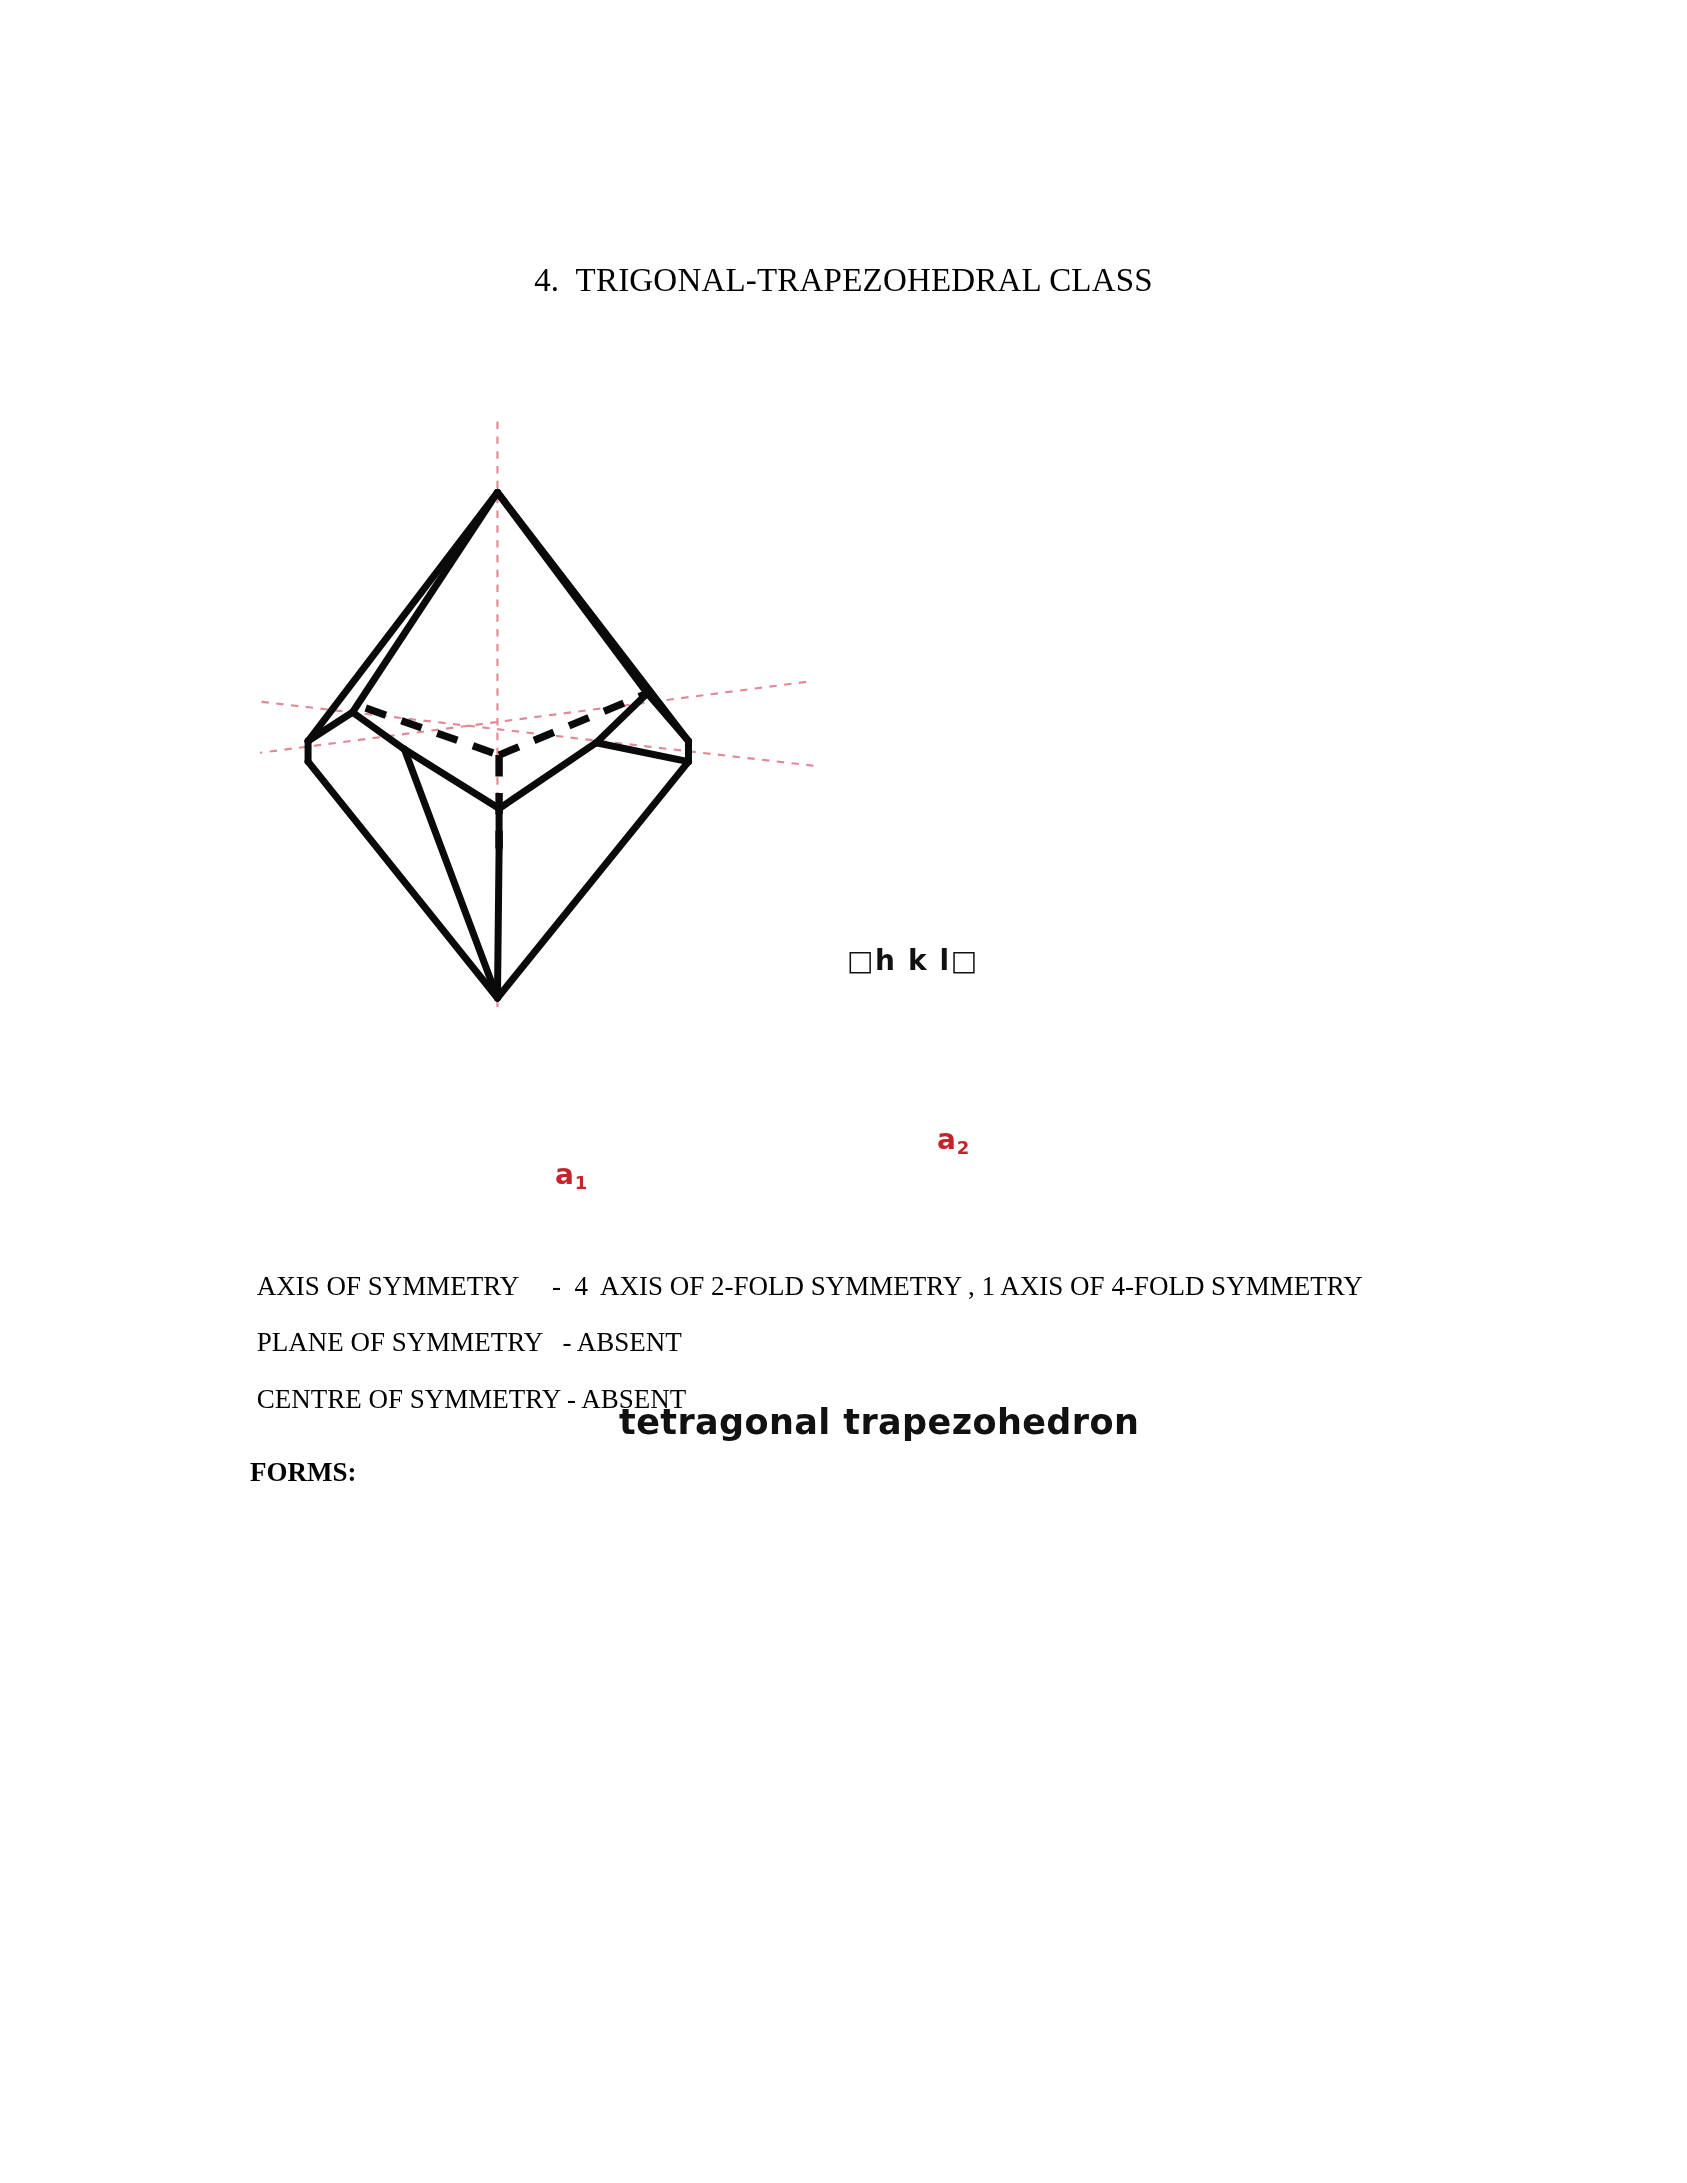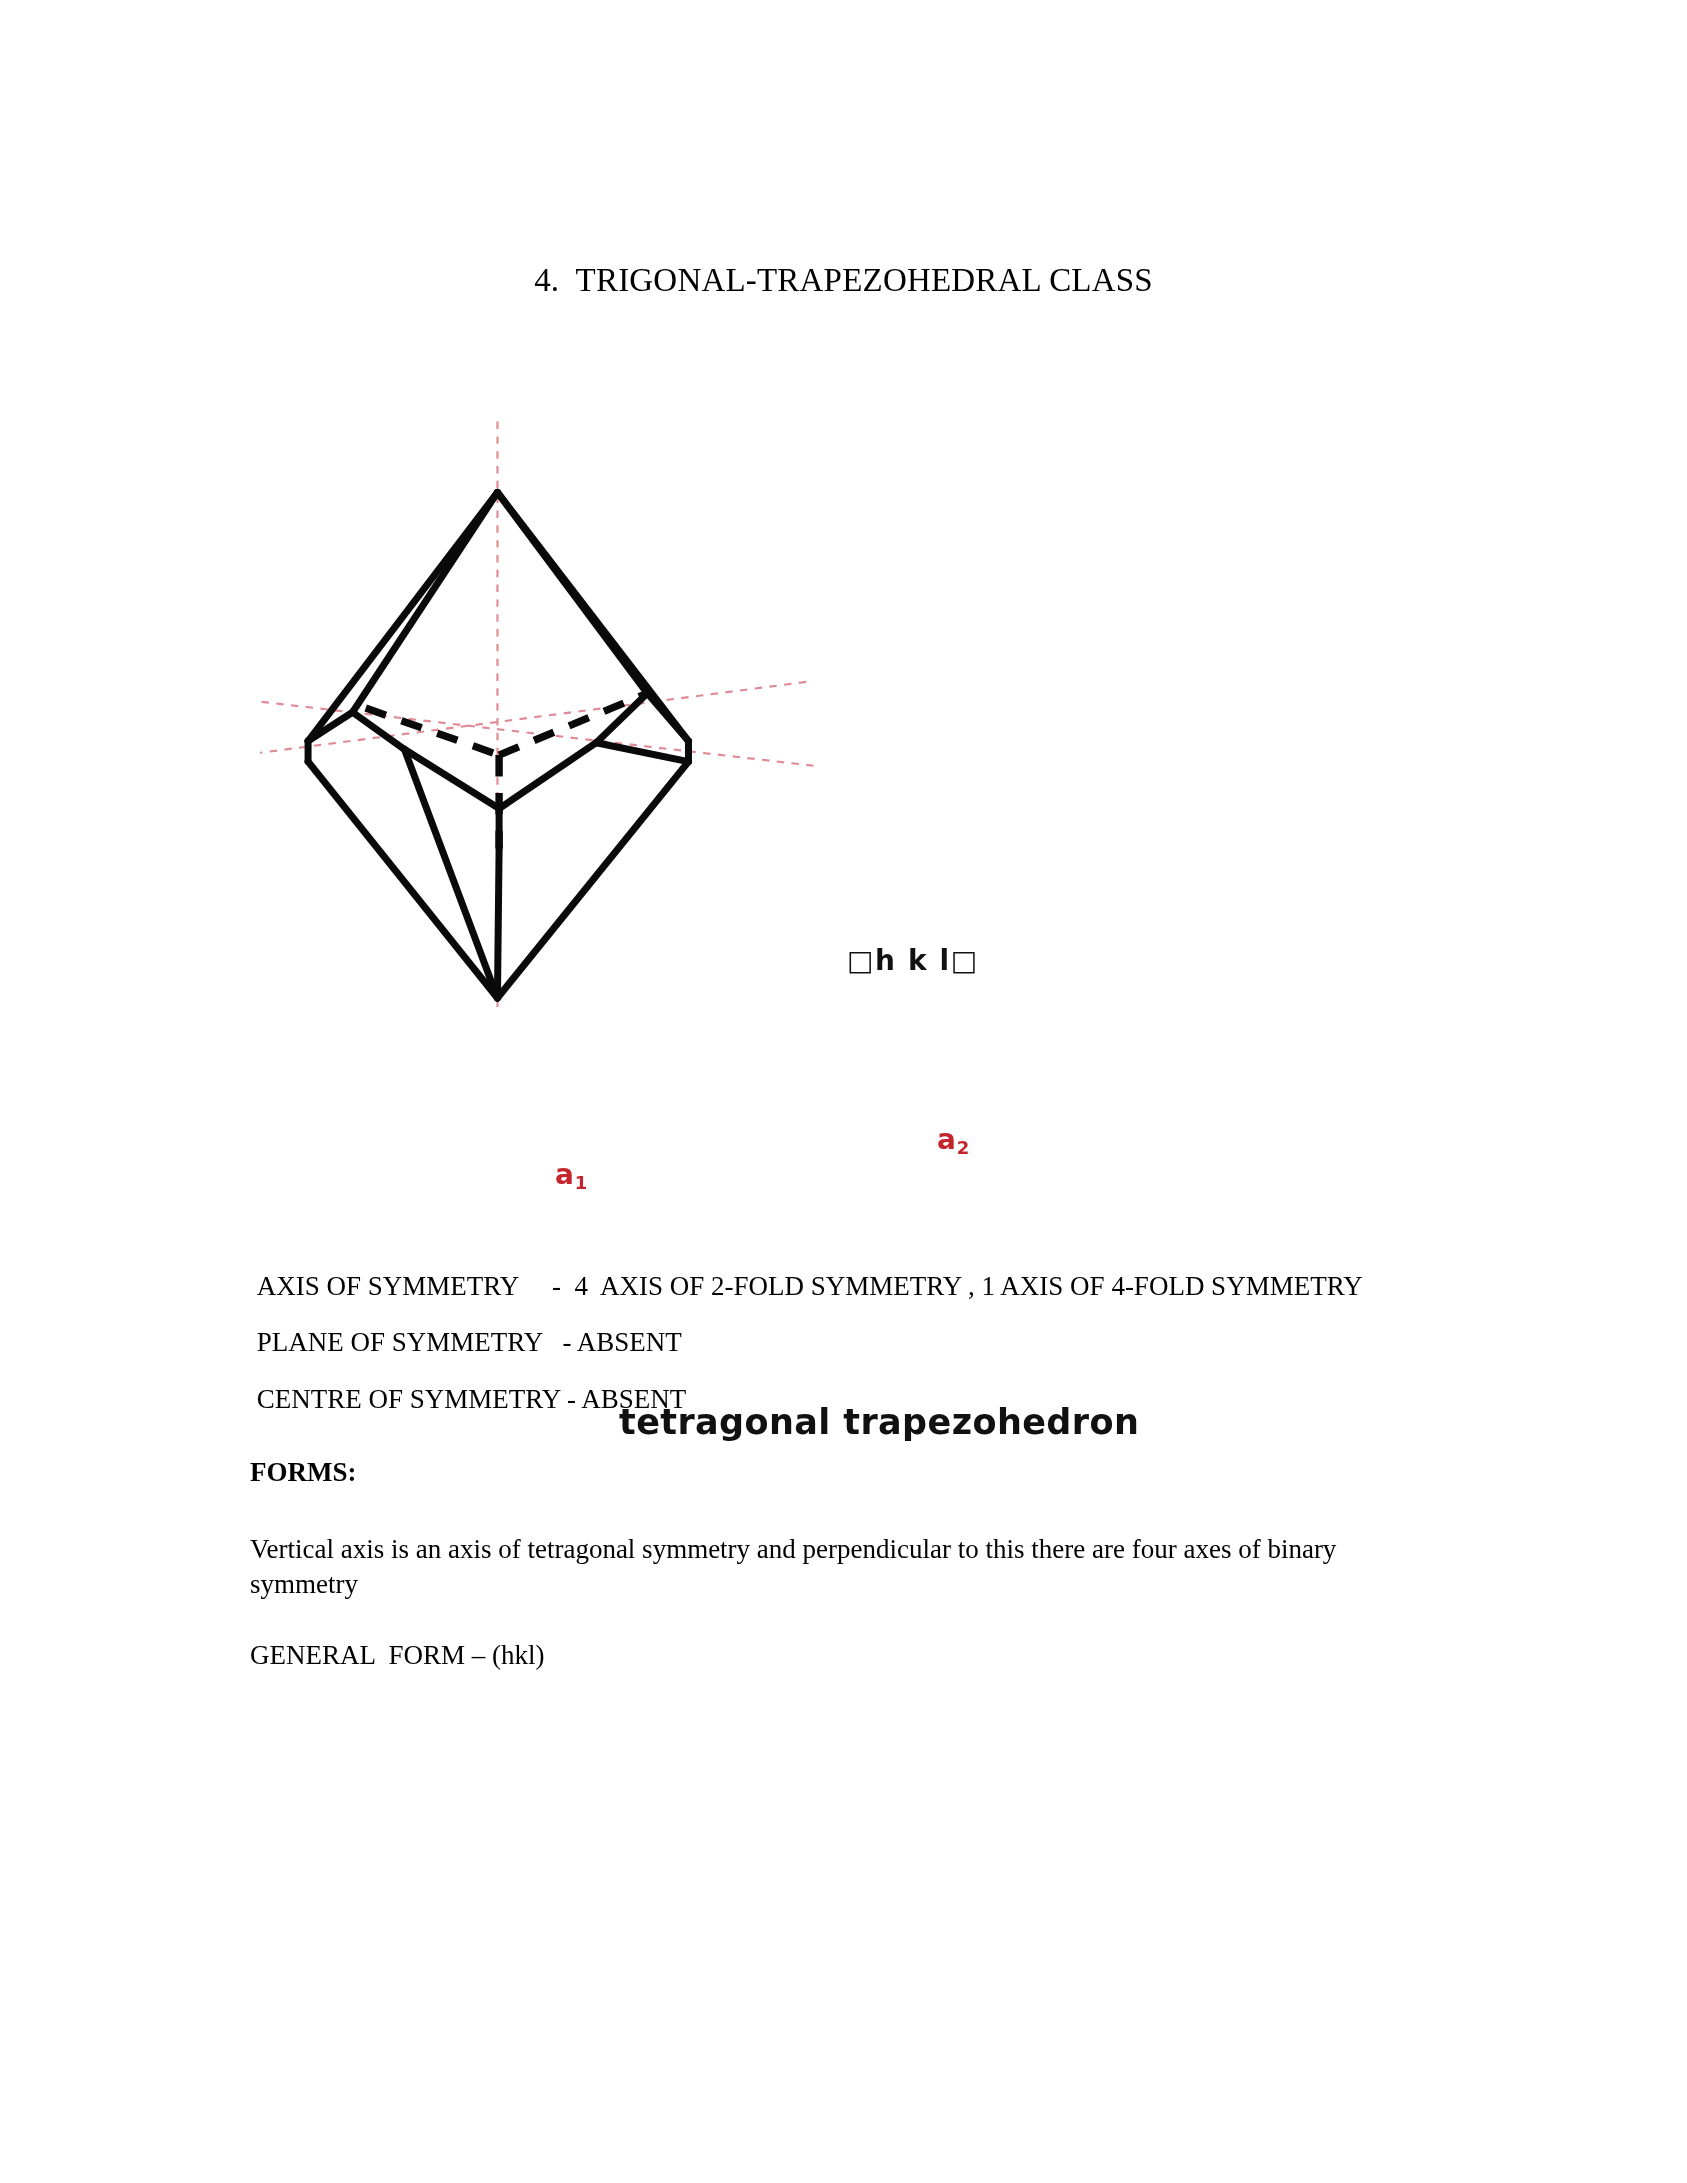--- a/index.html
+++ b/index.html
@@ -214,21 +214,19 @@
 
     <div class="gap-48"></div>
 
     <div class="sec-head">FORMS:</div>
 
     <div class="gap-12"></div>
 
 
     <div class="gap-40"></div>
 
-    <div class="para">Vertical axis is an axis of tetragonal symmetry and perpendicular to this there are four axes of binary        symmetry</div>
 
     <div class="gap-44"></div>
 
-    <div class="para">GENERAL  FORM – (hkl)</div>
   </div>
 
 </div>
 
 
 </body></html>

